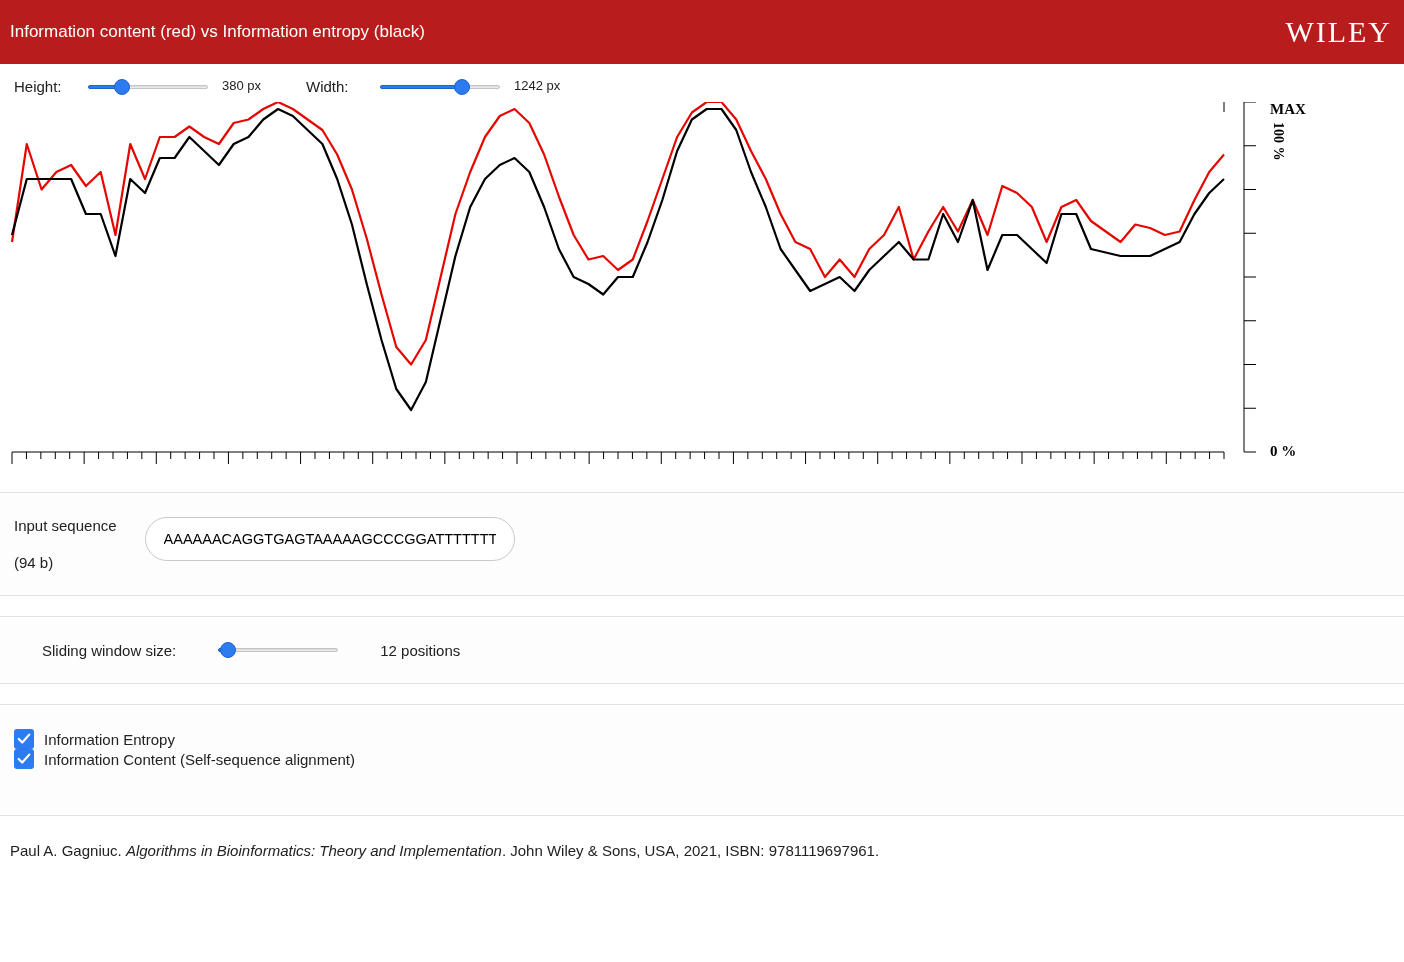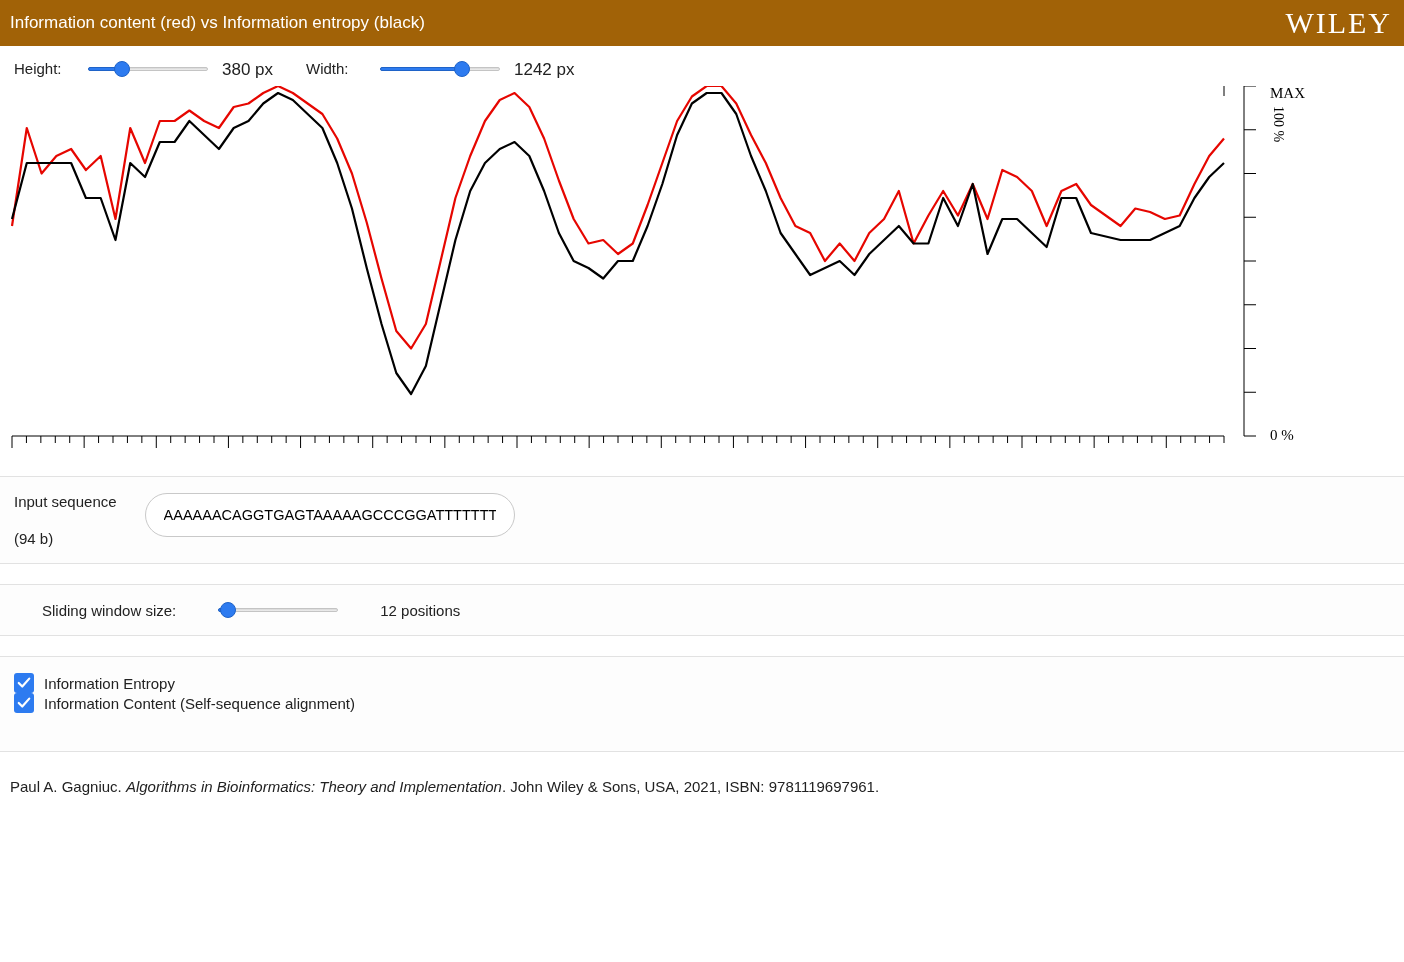--- a/index.html
+++ b/index.html
@@ -3,56 +3,57 @@
   <meta charset="utf-8">
   <style>
     * { box-sizing: border-box; }
     body {
       margin: 0; padding: 0;
       font-family: Verdana, Geneva, sans-serif;
       font-size: 15px; color: #222;
       width: 1404px; background: #fff;
     }
     .top-bar {
-      background: #a16207; color: #fff;
-      height: 46px; width: 100%;
+      background: #b91c1c; color: #fff;
+      height: 64px; width: 100%;
       display: flex; align-items: center;
       padding: 0 12px 0 10px;
       justify-content: space-between;
     }
     .top-title { font-size: 17px; font-weight: 400; }
     .wiley { font-family: Georgia, "Times New Roman", serif; letter-spacing: 2px; font-size: 30px; font-weight: 400; }
     .controls-row {
       display: flex; align-items: flex-start;
       padding: 14px 0 6px 14px; gap: 14px;
     }
     .controls-row .lbl { font-size: 15px; padding-right: 6px; min-width:60px;}
-    .controls-row .val { font-size: 17px; min-width: 70px; }
+    .controls-row .val { font-size: 13px; min-width: 70px; }
     .slider-wrap { position: relative; width: 120px; height: 18px; }
     .slider-wrap.wide { width: 120px; }
     .slider-track {
       position: absolute; top: 7px; left: 0; right: 0; height: 4px;
       background: linear-gradient(to bottom, #d8d8d8, #eee);
       border: 1px solid #c4c4c4; border-radius: 3px;
     }
     .slider-fill { position: absolute; top: 7px; left: 0; height: 4px; background: #2d7bf0; border: 1px solid #1f63c8; border-radius: 3px; }
     .slider-thumb {
       position: absolute; top: 1px; width: 16px; height: 16px;
       background: #2d7bf0; border-radius: 50%;
       border: 1px solid #1f63c8;
       transform: translateX(-50%);
     }
     .chart-shell {
       position: relative; width: 100%;
       padding: 0 0 0 8px;
+      font-weight: bold;
     }
     .chart-svg { display: block; }
     .panel {
       margin-top: 20px; border-top: 1px solid #e2e2e2; border-bottom: 1px solid #e2e2e2;
-      background: #fdfdfd; padding: 16px 14px;
+      background: #fdfdfd; padding: 24px 14px;
     }
     .input-row { display: flex; align-items: flex-start; gap: 28px; }
     .input-meta { font-size: 15px; }
     .input-meta .sub { margin-top: 20px; }
     .seq-input {
       height: 44px; width: 370px; border: 1px solid #c9c9c9;
       border-radius: 22px; padding: 0 18px;
       font-family: Verdana, Geneva, sans-serif; font-size: 14.5px;
       outline: none;
     }

